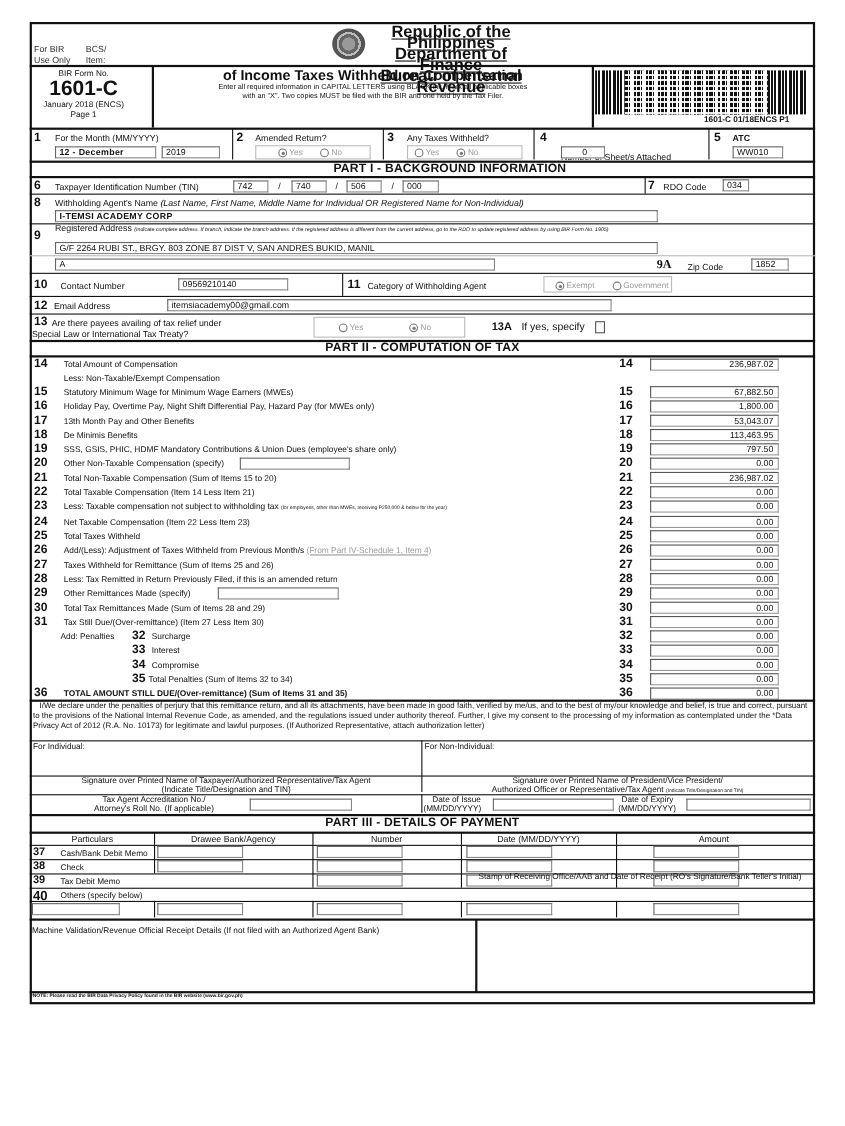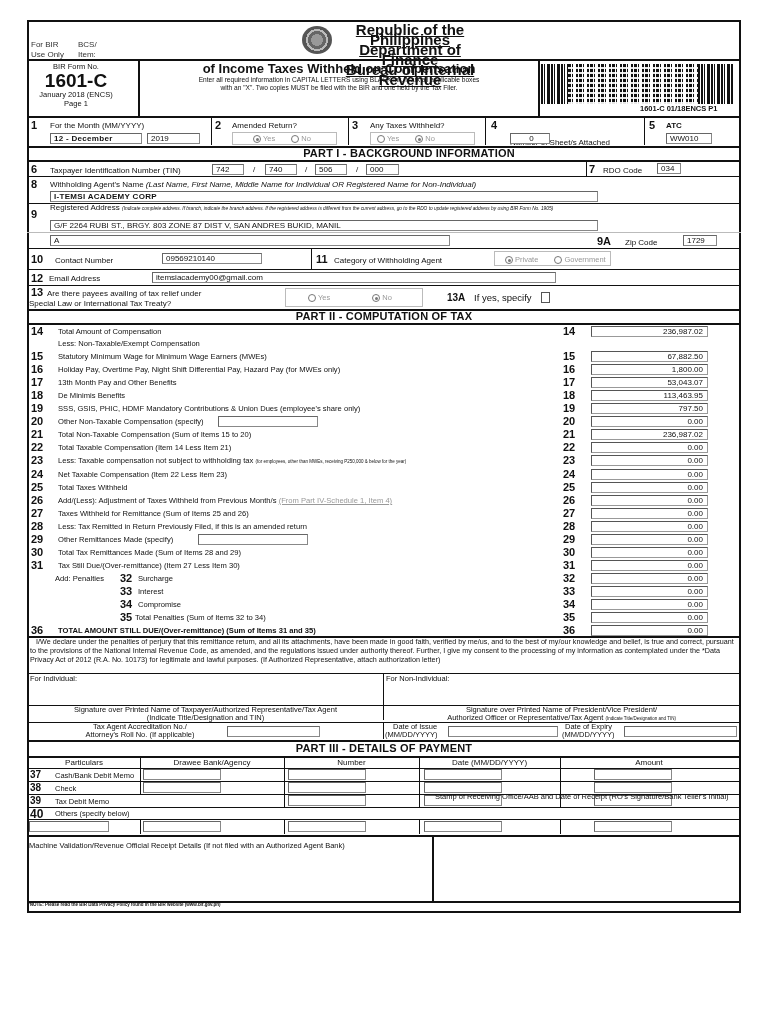--- a/index.html
+++ b/index.html
@@ -131,33 +131,33 @@
 <div class="box" style="left:50px;top:191px;width:548px;font-weight:bold;letter-spacing:0.3px;">I-TEMSI ACADEMY CORP</div>
 
 <div class="hline" style="left:27px;top:203px;width:714px;"></div>
 <div class="rownum" style="left:31px;top:208px;">9</div>
 <div class="abs lbl" style="left:50px;top:204px;width:685px;line-height:7px;">
   <span style="font-size:8px;">Registered Address</span> <i class="tiny" style="font-size:4.8px;">(Indicate complete address. If branch, indicate the branch address. If the registered address is different from the current address, go to the RDO to update registered address by using BIR Form No. 1905)</i>
 </div>
 <div class="box" style="left:50px;top:220px;width:548px;">G/F 2264 RUBI ST., BRGY. 803 ZONE 87 DIST V, SAN ANDRES BUKID, MANIL</div>
 <div class="hline" style="left:27px;top:232px;width:714px;border-top-color:#bbb;"></div>
 <div class="box" style="left:50px;top:235px;width:400px;">A</div>
-<div class="rownum" style="left:597px;top:235px;">9A</div>
+<div class="rownum" style="left:597px;top:235px;font-family:Liberation Serif, serif;">9A</div>
 <div class="abs lbl" style="left:625px;top:238px;">Zip Code</div>
-<div class="box" style="left:683px;top:235px;width:34px;">1729</div>
+<div class="box" style="left:683px;top:235px;width:34px;">1852</div>
 
 <div class="hline" style="left:27px;top:248px;width:714px;"></div>
 <div class="rownum" style="left:31px;top:253px;">10</div>
 <div class="abs lbl" style="left:55px;top:256px;">Contact Number</div>
 <div class="box" style="left:162px;top:253px;width:100px;">09569210140</div>
 <div class="vline" style="left:311px;top:249px;height:20px;"></div>
 <div class="rownum" style="left:316px;top:253px;">11</div>
 <div class="abs lbl" style="left:334px;top:256px;">Category of Withholding Agent</div>
 <div class="rgrp" style="left:494px;top:251px;width:117px;height:15px;padding:3px 0 0 10px;">
-  <span class="radio on"></span><span class="t">Private</span>
+  <span class="radio on"></span><span class="t">Exempt</span>
   <span class="radio"></span><span class="t" style="margin-right:0;">Government</span>
 </div>
 
 <div class="hline" style="left:27px;top:269px;width:714px;"></div>
 <div class="rownum" style="left:31px;top:272px;">12</div>
 <div class="abs lbl" style="left:49px;top:274px;">Email Address</div>
 <div class="box" style="left:152px;top:272px;width:404px;">itemsiacademy00@gmail.com</div>
 
 <div class="hline" style="left:27px;top:285px;width:714px;"></div>
 <div class="rownum" style="left:31px;top:286px;">13</div>

